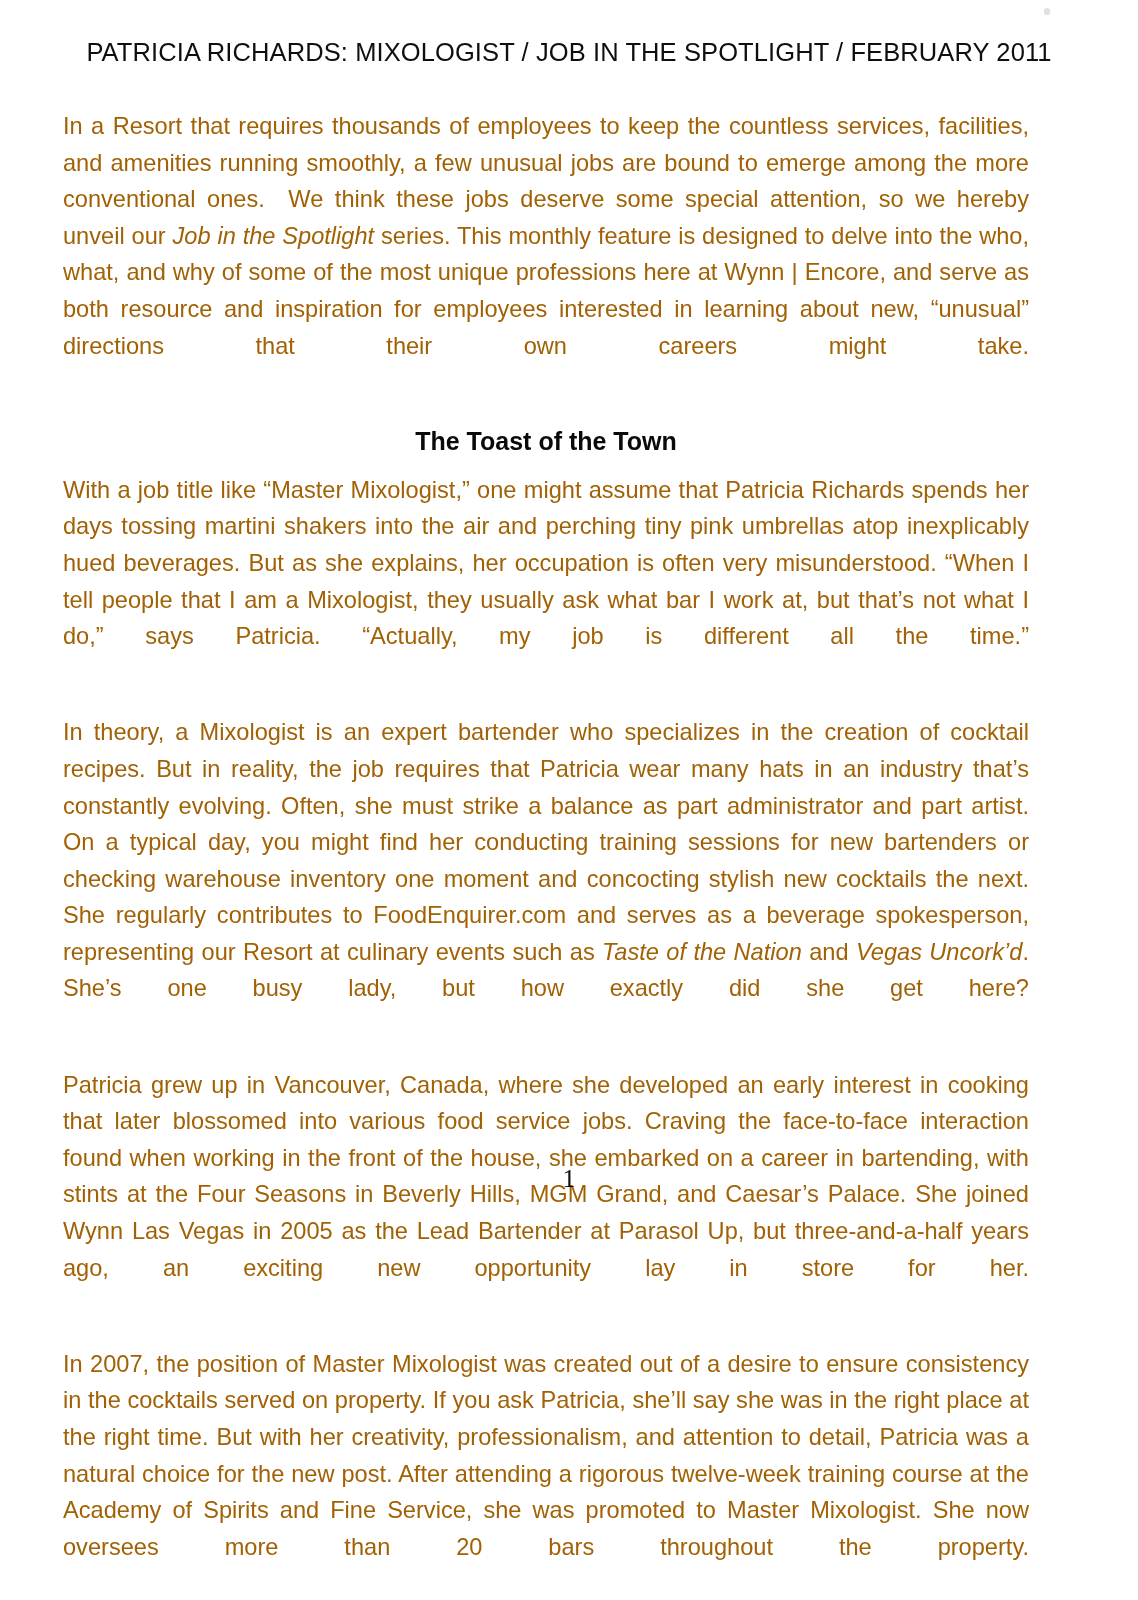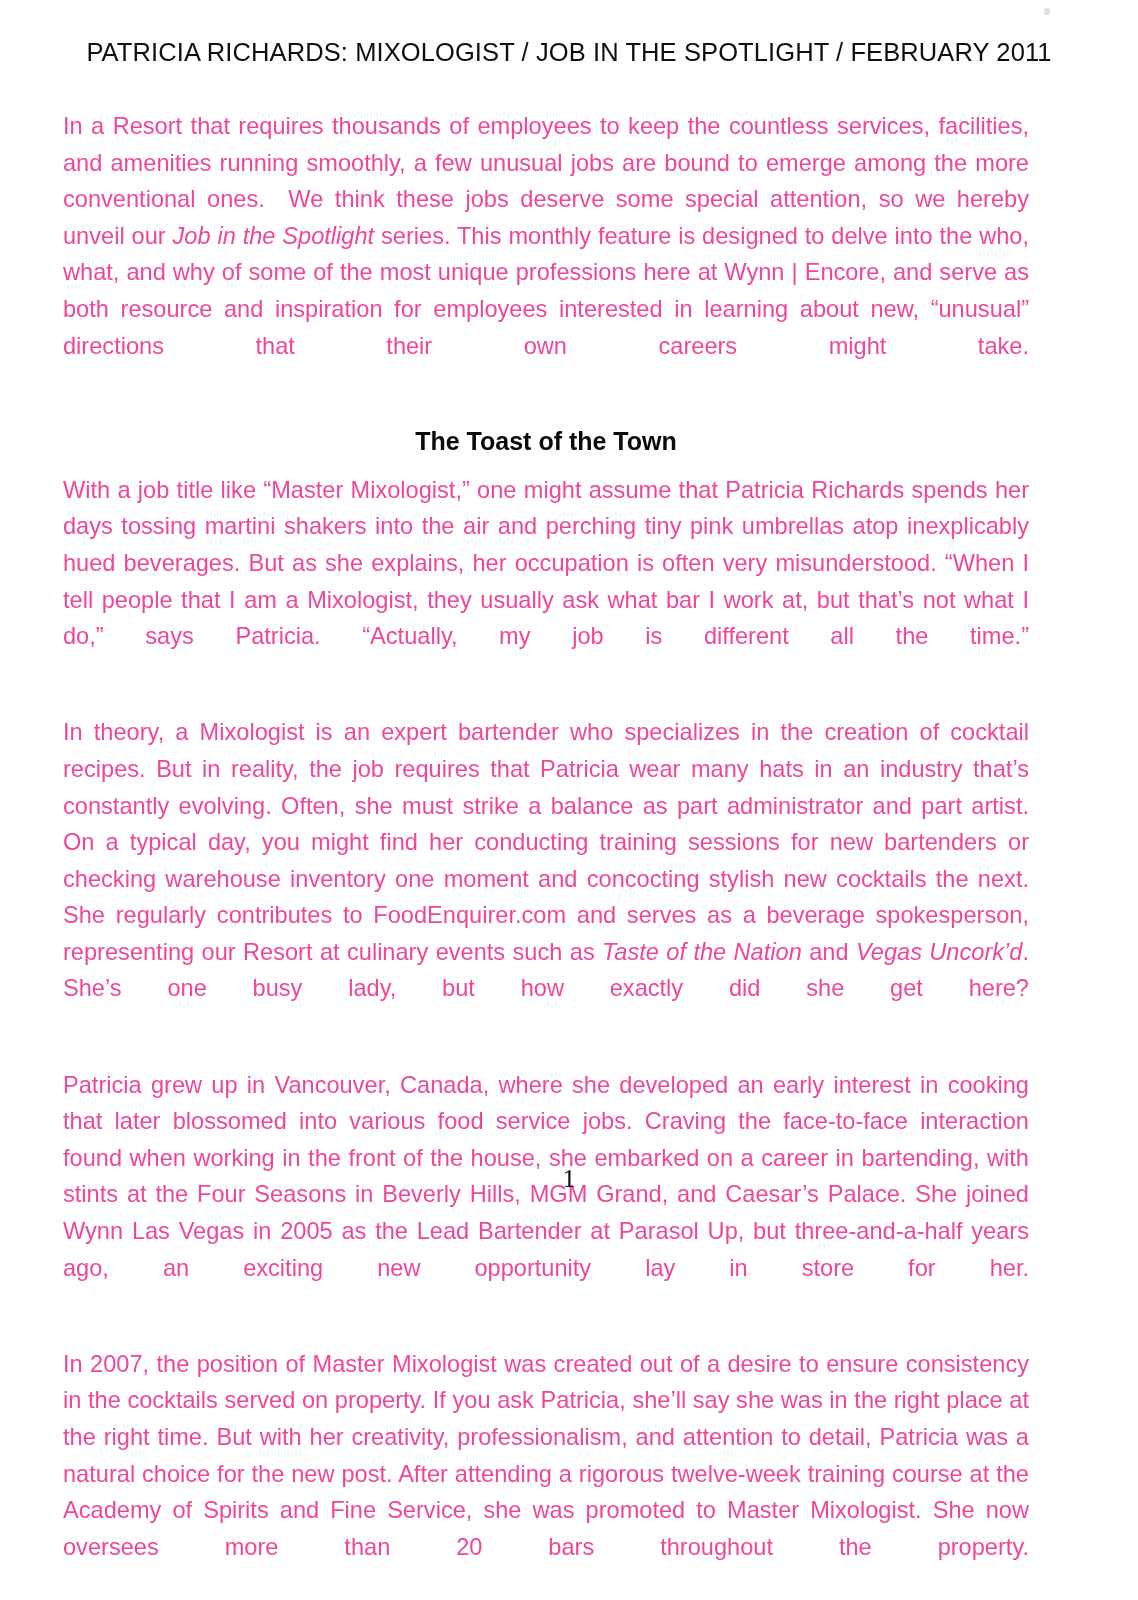--- a/index.html
+++ b/index.html
@@ -57,21 +57,21 @@
     left: 63px;
     width: 966px;
   }
 
   p.para {
     margin: 0 0 23px 0;
     font-size: 23.6px;
     line-height: 36.6px;
     text-align: justify;
     text-justify: inter-word;
-    color: #ec4899;
+    color: #a16207;
     -webkit-hyphens: none;
     hyphens: none;
   }
 
   
   p.para::after {
     content: "";
     display: inline-block;
     width: 100%;
   }

